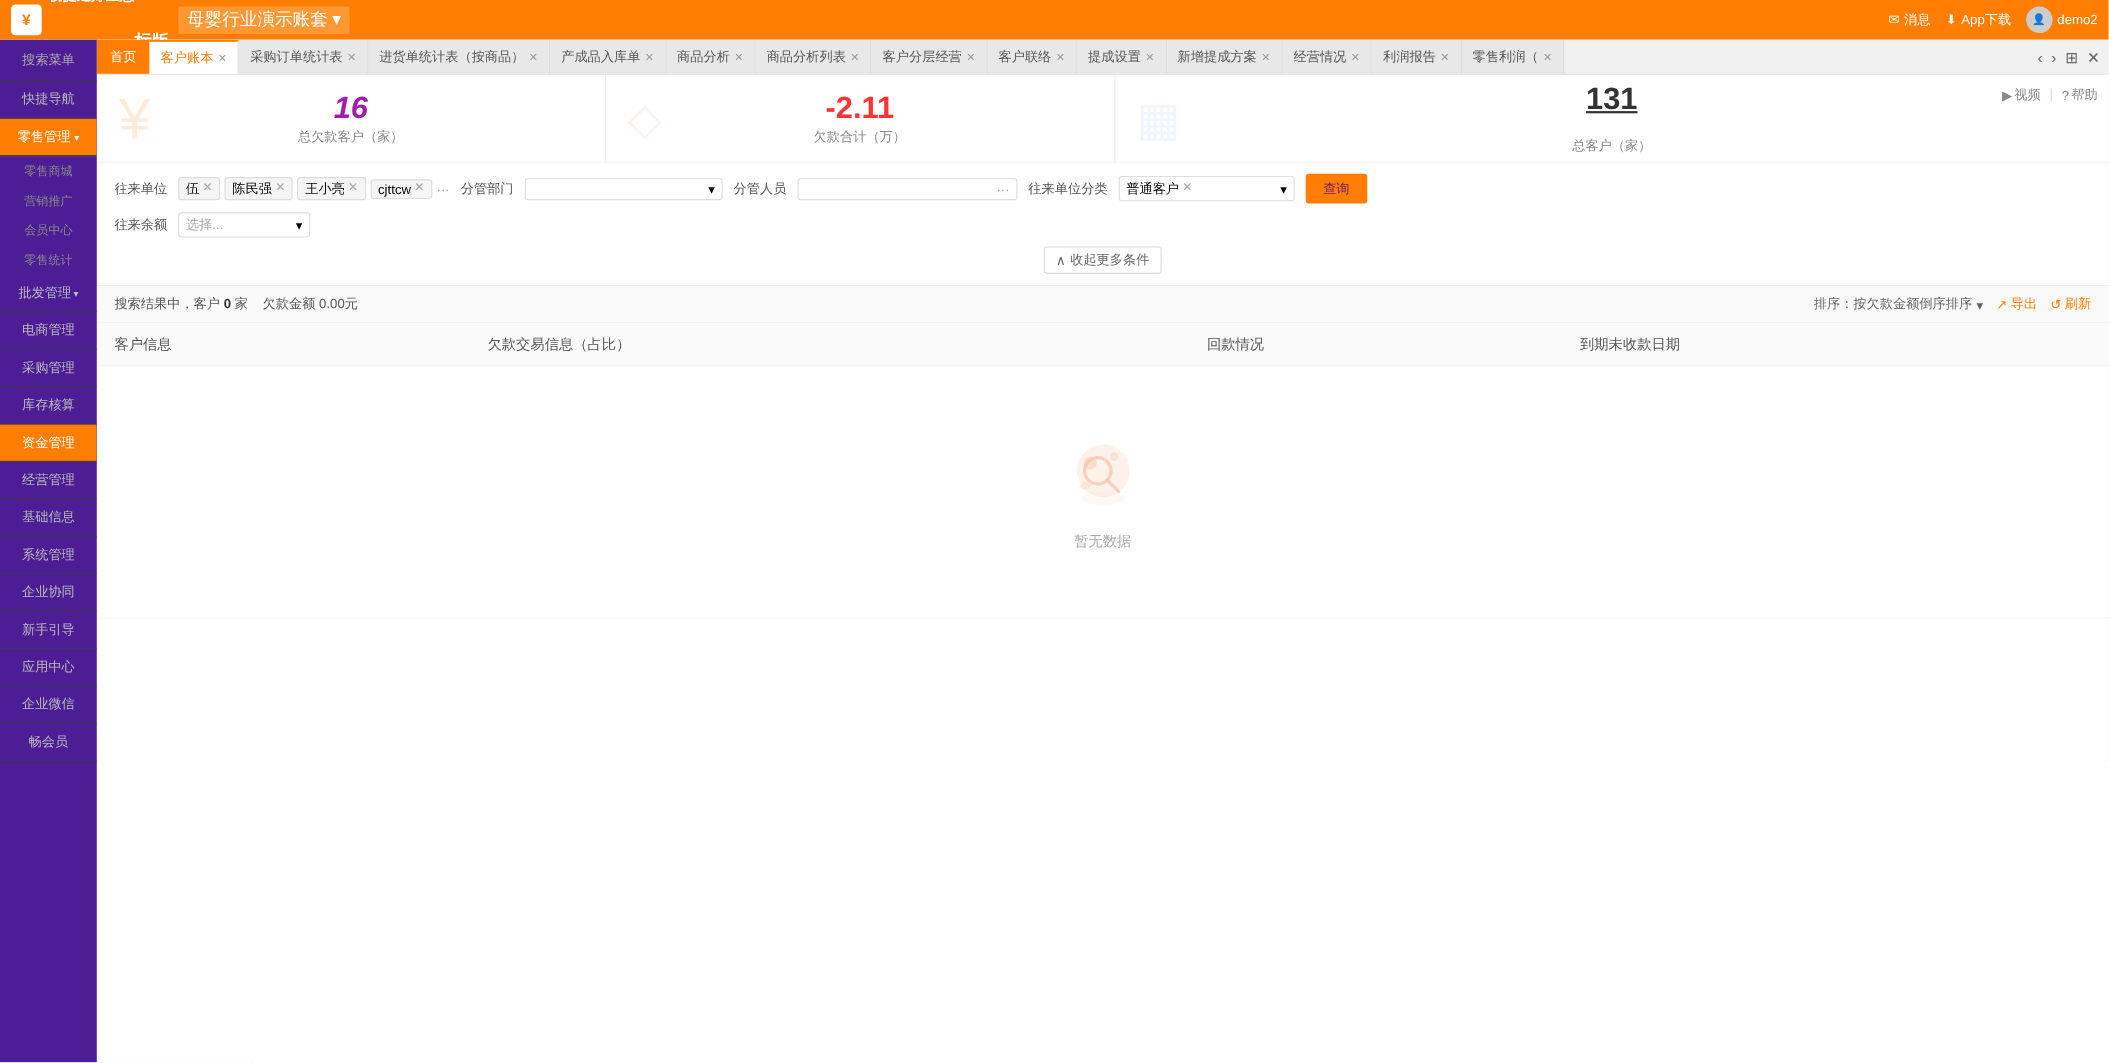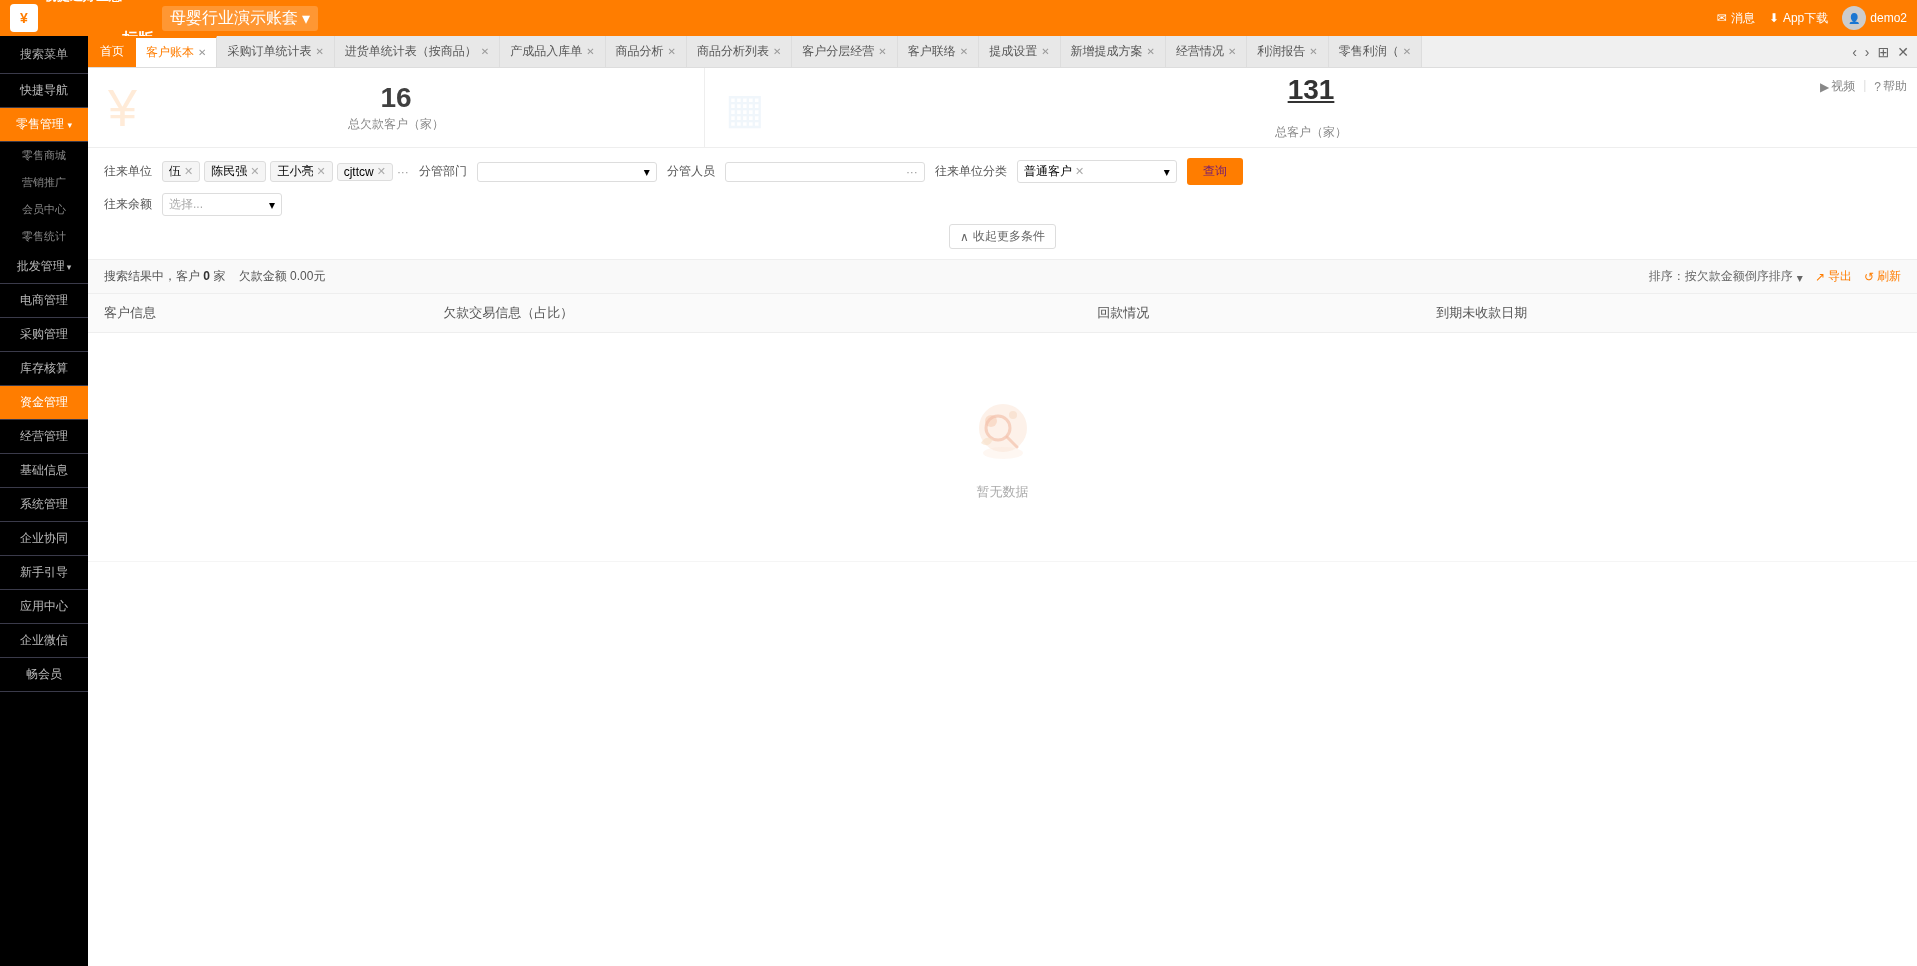--- a/index.html
+++ b/index.html
@@ -14,21 +14,21 @@
     .logo-subtitle { font-size: 16px; margin-top: 41px; }
     .dropdown-btn { background: rgba(255,255,255,0.2); border: none; color: white; padding: 2px 8px; border-radius: 3px; cursor: pointer; font-size: 16px; display: flex; align-items: center; gap: 4px; }
     .top-bar-right { display: flex; align-items: center; gap: 14px; color: white; font-size: 12px; }
     .top-bar-right-item { display: flex; align-items: center; gap: 4px; cursor: pointer; }
     .avatar { width: 24px; height: 24px; border-radius: 50%; background: #ccc; overflow: hidden; display: flex; align-items: center; justify-content: center; font-size: 10px; color: #666; }
 
     
     .main-layout { display: flex; flex: 1; overflow: hidden; }
 
     
-    .sidebar { width: 88px; background: #000000; display: flex; flex-direction: column; flex-shrink: 0; overflow-y: auto; }
+    .sidebar { width: 88px; background: #4c1d95; display: flex; flex-direction: column; flex-shrink: 0; overflow-y: auto; }
     .sidebar-search { padding: 10px 8px; color: #aaa; font-size: 12px; text-align: center; cursor: pointer; border-bottom: 1px solid #3a3a4a; }
     .sidebar-nav-item { padding: 8px 4px; color: #bbb; font-size: 12px; text-align: center; cursor: pointer; border-bottom: 1px solid #3a3a4a; }
     .sidebar-nav-item.active { background: #ff7d00; color: white; }
     .sidebar-nav-item.has-sub { display: flex; align-items: center; justify-content: center; gap: 2px; }
     .sidebar-section { padding: 6px 4px; color: #888; font-size: 11px; text-align: center; cursor: pointer; }
 
     
     .content-area { flex: 1; display: flex; flex-direction: column; overflow: hidden; }
 
     
@@ -42,21 +42,21 @@
 
     
     .page-content { flex: 1; overflow-y: auto; background: white; }
 
     
     .stats-row { display: flex; background: white; border-bottom: 1px solid #eee; height: 80px; }
     .stat-item { flex: 1; display: flex; flex-direction: column; align-items: center; justify-content: center; border-right: 1px solid #eee; position: relative; padding: 10px; }
     .stat-item:last-child { border-right: none; }
     .stat-icon { position: absolute; left: 20px; top: 50%; transform: translateY(-50%); opacity: 0.15; font-size: 48px; }
     .stat-value { font-size: 28px; font-weight: bold; }
-    .stat-value.orange { color: #404040; }
+    .stat-value.orange { color: #a21caf; font-style: italic; }
     .stat-value.dark { color: #333; text-decoration: underline; }
     .stat-value.red { color: #ff3333; }
     .stat-label { font-size: 12px; color: #888; margin-top: 2px; }
     .stat-item-right { position: absolute; right: 10px; top: 10px; display: flex; gap: 8px; font-size: 12px; color: #888; }
 
     
     .filter-area { padding: 10px 16px; background: white; border-bottom: 1px solid #eee; }
     .filter-row { display: flex; align-items: center; gap: 10px; margin-bottom: 8px; flex-wrap: wrap; }
     .filter-label { color: #555; font-size: 12px; white-space: nowrap; }
     .filter-tags { display: flex; align-items: center; gap: 4px; flex-wrap: wrap; }
@@ -215,20 +215,25 @@
       </div>
     </div>
 
     <div class="page-content">
 
       <div class="stats-row">
         <div class="stat-item">
           <div class="stat-icon" style="color:#ff7d00;font-size:52px;">¥</div>
           <div class="stat-value orange">16</div>
           <div class="stat-label">总欠款客户（家）</div>
+        </div>
+        <div class="stat-item">
+          <div class="stat-icon" style="color:#ff9999;font-size:40px;">◇</div>
+          <div class="stat-value red">-2.11</div>
+          <div class="stat-label">欠款合计（万）</div>
         </div>
         <div class="stat-item" style="flex:2;gap:16px;">
           <div class="stat-icon" style="color:#a0c4e8;font-size:42px; left:20px;">▦</div>
           <div class="stat-value dark">131</div>
           <div class="stat-label">总客户（家）</div>
           <div class="stat-item-right">
             <span style="cursor:pointer; color:#888; display:flex; align-items:center; gap:2px;">
               <span>▶</span>
               <span>视频</span>
             </span>

